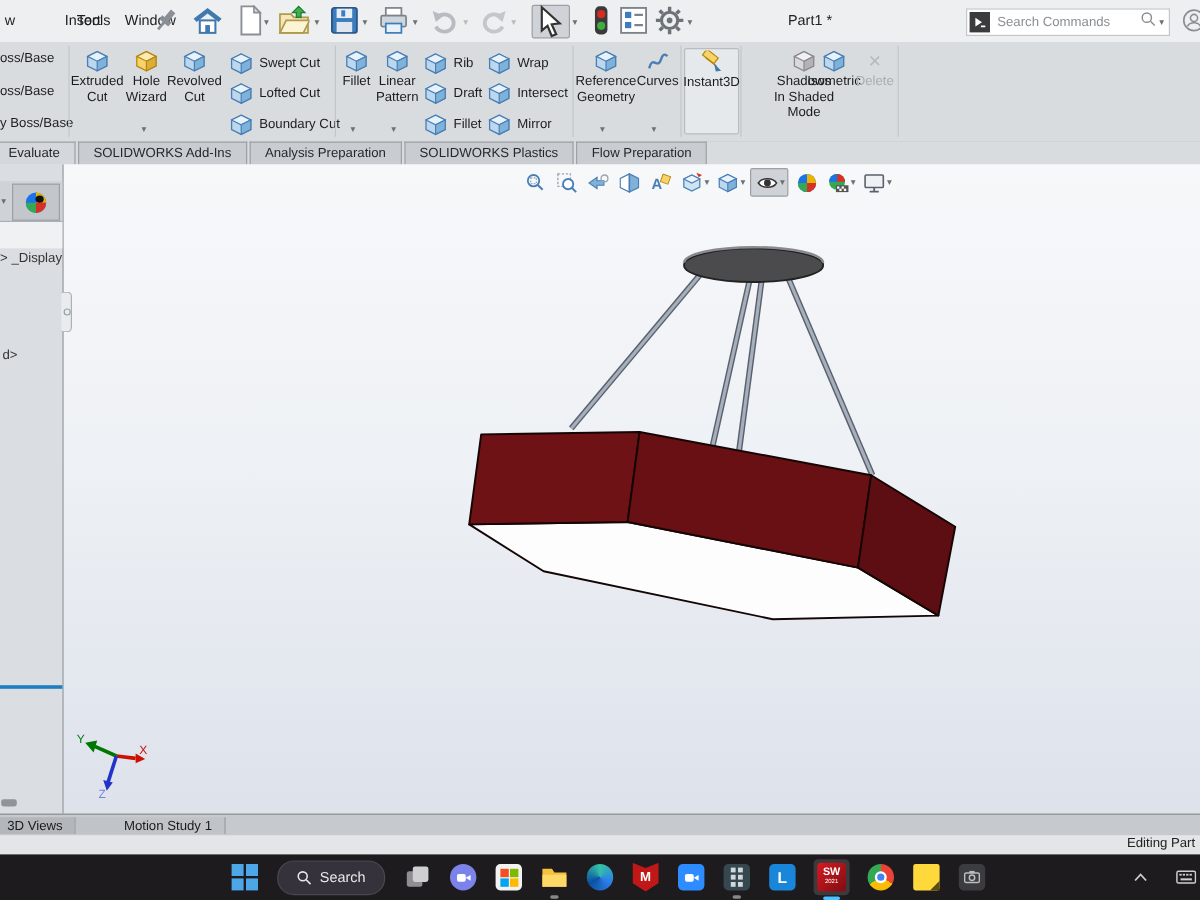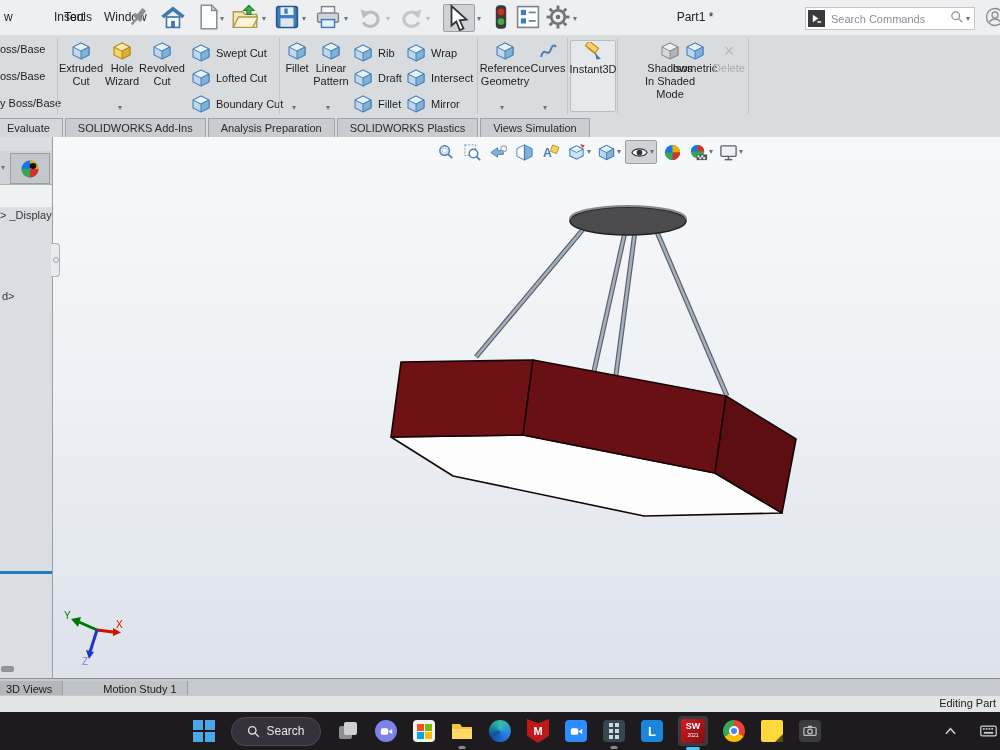--- a/index.html
+++ b/index.html
@@ -10,21 +10,21 @@
   
   #titlebar{left:0;top:0;width:1000px;height:35px;background:#edeff1;border-bottom:1px solid #d4d7da;}
   .menu-item{font-size:12px;color:#1d1d1d;line-height:35px;padding:0 4px;}
   .tbicon{width:26px;height:26px;top:4px;display:flex;align-items:center;justify-content:center;}
   .caret{font-size:8px;color:#6d7277;line-height:10px;}
   .tb-caret{top:14px;}
   .pressed-box{background:#cfd3d7;border:1px solid #9aa0a6;border-radius:2px;}
   #search-box{left:805px;top:7px;width:168px;height:21px;background:#fff;border:1px solid #c3c7cb;
     display:flex;align-items:center;}
   #search-box .ph{font-size:11px;color:#8a8f94;flex:1;padding-left:6px;}
-  #doc-title{left:640px;top:0;width:110px;text-align:center;font-size:12px;color:#222;line-height:34px;}
+  #doc-title{left:620px;top:0;width:110px;text-align:center;font-size:12px;color:#222;line-height:34px;}
   
   #ribbon{left:0;top:35px;width:1000px;height:83px;background:#d9dcdf;border-bottom:1px solid #b7bbbf;}
   .rsep{top:3px;width:1px;height:76px;background:#c2c6ca;}
   .rbtn{display:flex;align-items:center;cursor:default;}
   .rbtn.big{flex-direction:column;justify-content:flex-start;top:5px;height:70px;text-align:center;}
   .rbtn.small{height:24px;}
   .rlabel{font-size:11px;color:#1c1c1c;line-height:13px;}
   .rlabel.dis{color:#a9adb1;}
   .cutlbl{font-size:11px;color:#1c1c1c;}
   .sw-ic{width:22px;height:22px;display:inline-flex;align-items:center;justify-content:center;flex:none;}
@@ -459,21 +459,21 @@
       <span class="rlabel">Isometric</span>
     </div>
     <div class="abs rbtn big" style="left:712px;width:34px;">
       <span class="sw-ic" style="font-size:18px;color:#b5b8bc;">×</span>
       <span class="rlabel dis">Delete</span>
     </div>
     <div class="abs rsep" style="left:748px;"></div>
   </div>
 
   <div id="ribbontabs" class="abs">
-    <span class="rtab first" style="margin-left:-6px;">Evaluate</span><span class="rtab">SOLIDWORKS Add-Ins</span><span class="rtab">Analysis Preparation</span><span class="rtab">SOLIDWORKS Plastics</span><span class="rtab">Views Simulation</span>
+    <span class="rtab first" style="margin-left:-6px;">Evaluate</span><span class="rtab">SOLIDWORKS Add-Ins</span><span class="rtab">Analysis Preparation</span><span class="rtab">SOLIDWORKS Plastics</span><span class="rtab">Flow Preparation</span>
   </div>
 
   <div id="viewport" class="abs"></div>
 
   <svg class="abs" style="left:0;top:0;width:1000px;height:750px;pointer-events:none;" viewBox="0 0 1000 750">
 
     <g>
       <g stroke="#5a616c" stroke-width="5">
         <line x1="585" y1="227" x2="476" y2="357"></line>
           <line x1="625" y1="232" x2="594" y2="371"></line>

